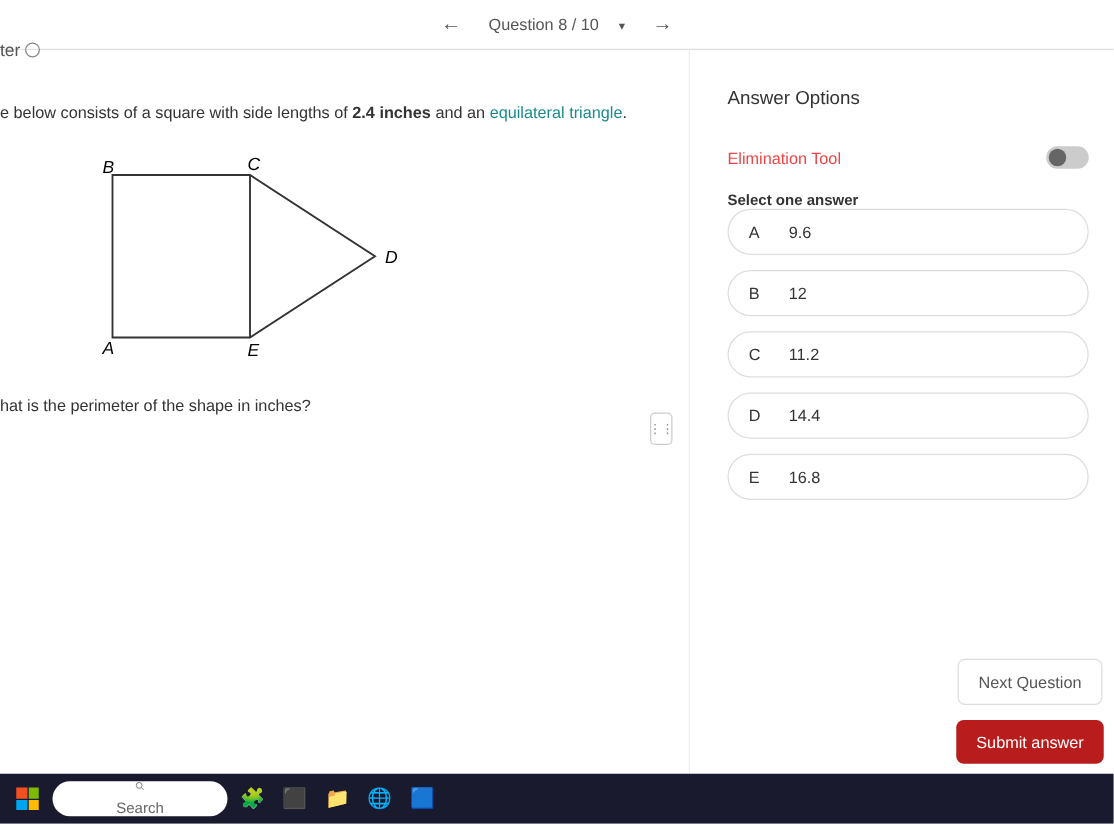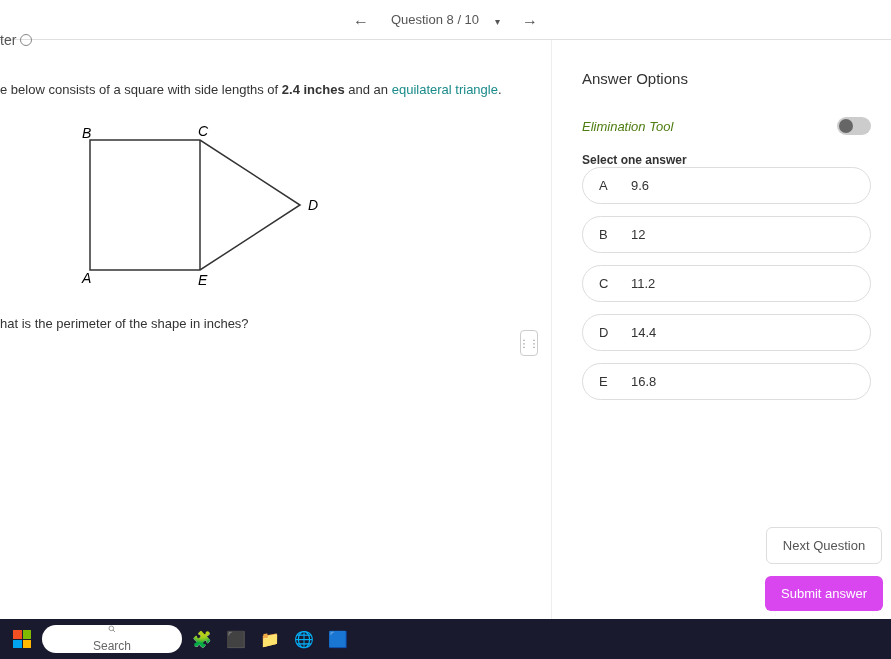--- a/index.html
+++ b/index.html
@@ -89,23 +89,22 @@
     }
     .figure-svg {
       width: 280px;
       height: 170px;
     }
     .elimination-row {
       display: flex;
       align-items: center;
       justify-content: space-between;
       font-size: 13px;
-      color: #4d7c0f;
+      color: #ef4444;
       margin-bottom: 18px;
-      font-style: italic;
     }
     .toggle {
       width: 34px; height: 18px;
       background: #ccc;
       border-radius: 9px;
       position: relative;
       cursor: pointer;
     }
     .toggle-knob {
       width: 14px; height: 14px;
@@ -154,21 +153,21 @@
       font-size: 13px;
       cursor: pointer;
       border: none;
     }
     .btn-next {
       background: #fff;
       color: #555;
       border: 1px solid #ddd;
     }
     .btn-submit {
-      background: #d946ef;
+      background: #b91c1c;
       color: #fff;
       text-align: right;
     }
     .drag-handle {
       position: absolute;
       left: 520px;
       top: 330px;
       width: 18px; height: 26px;
       border: 1px solid #ccc;
       border-radius: 4px;

